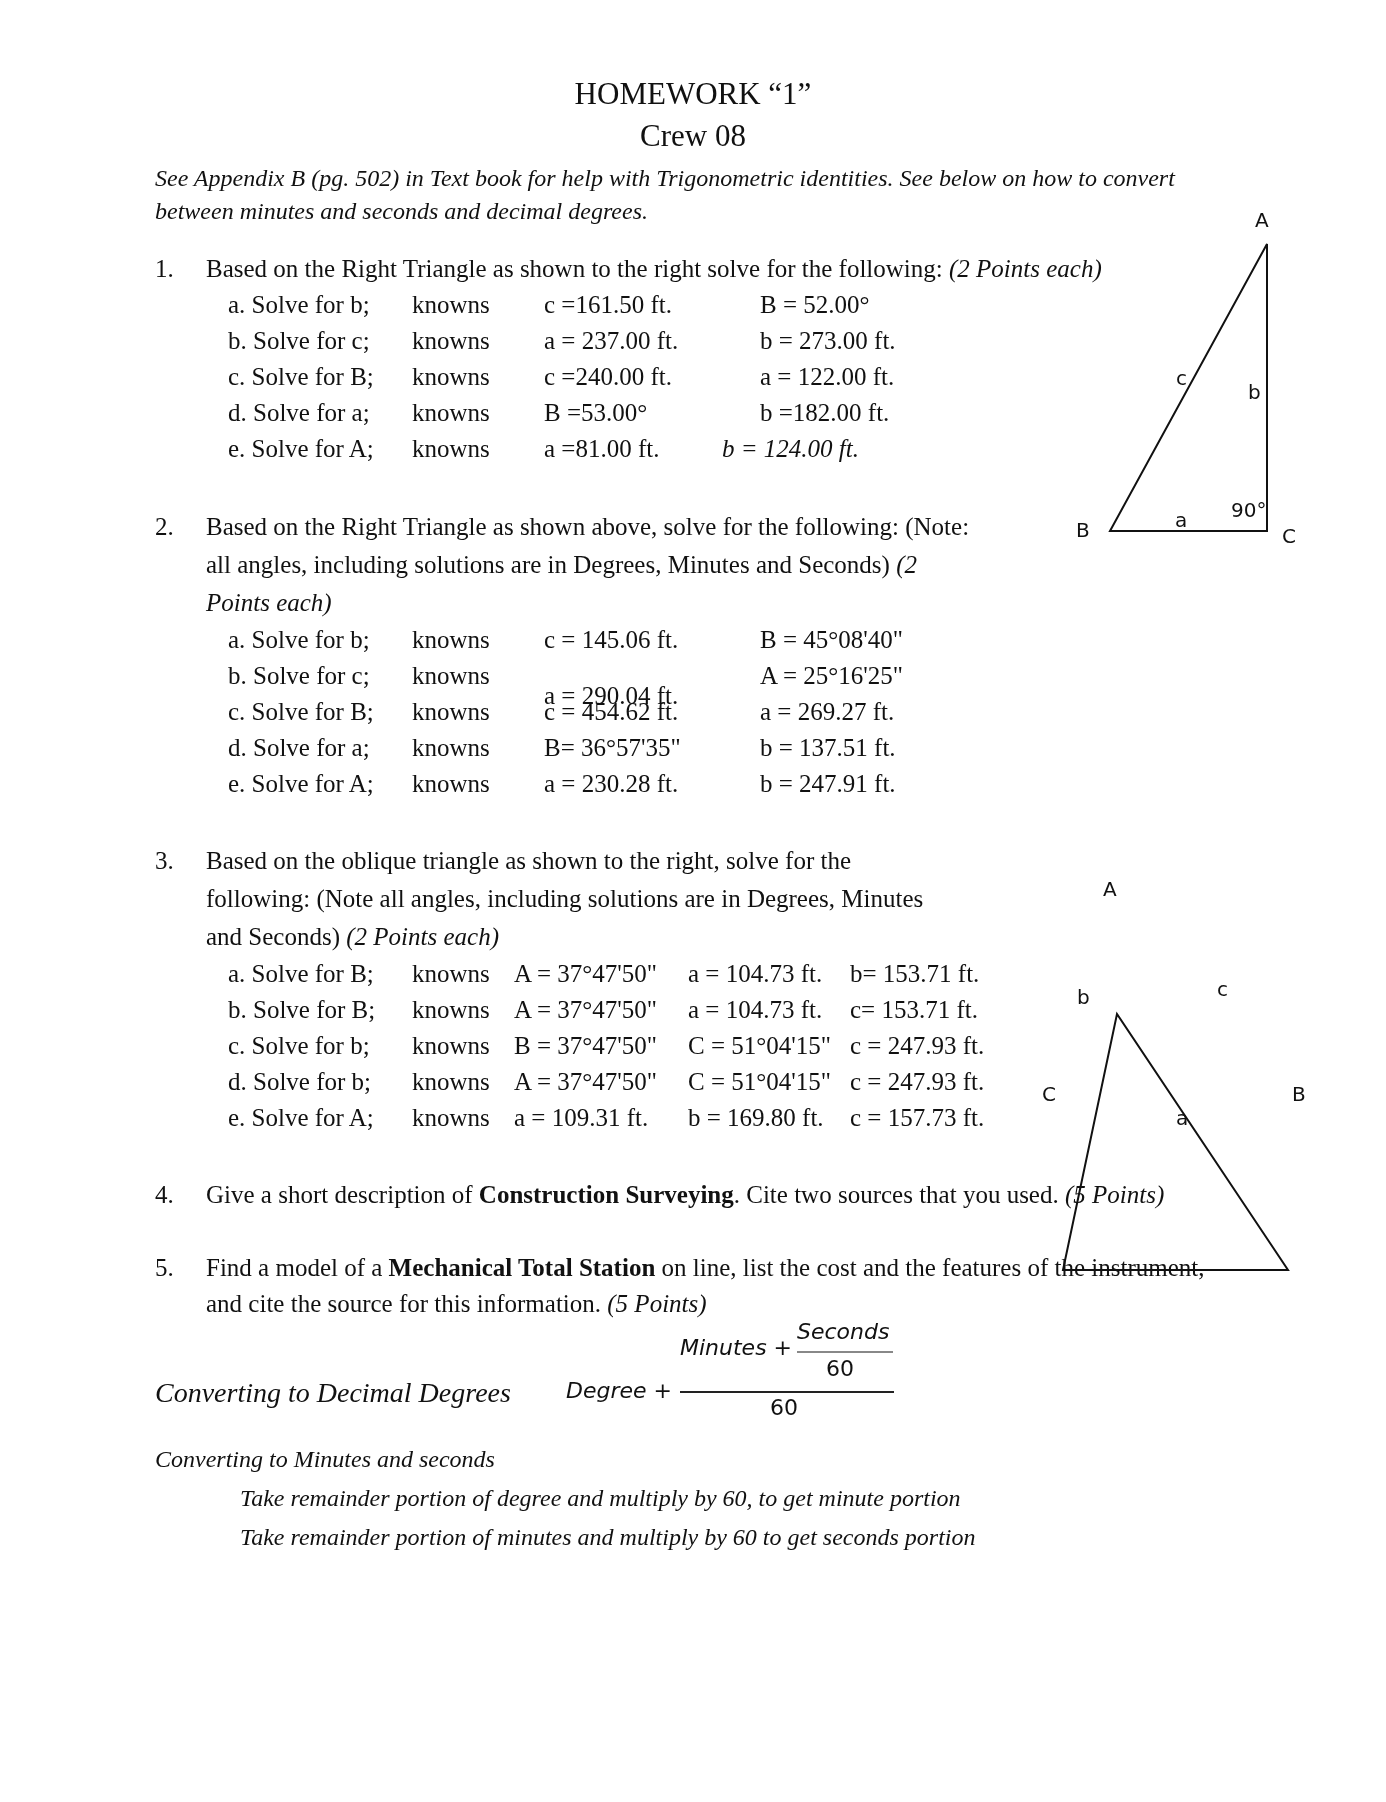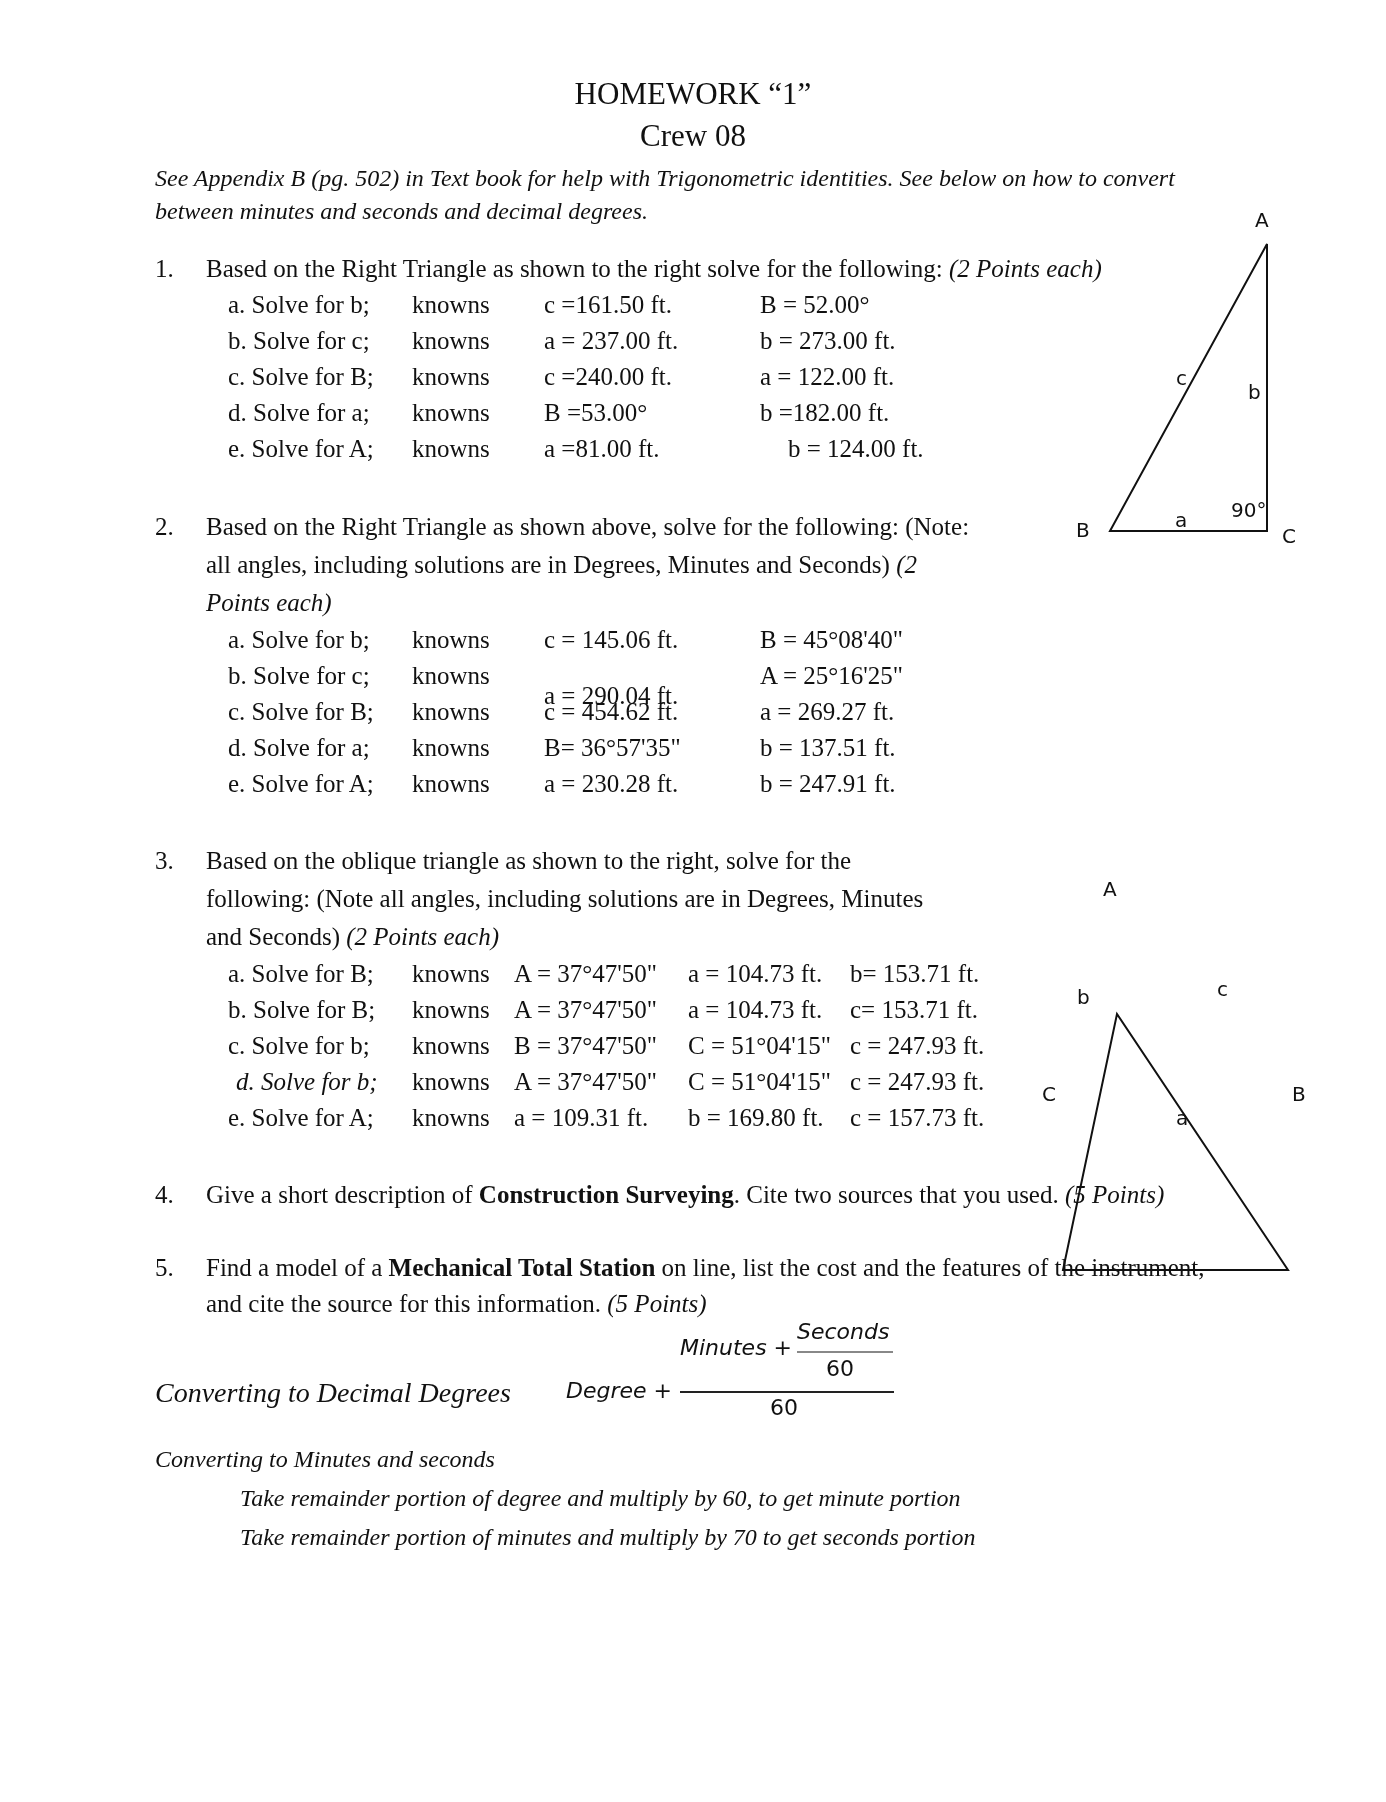--- a/index.html
+++ b/index.html
@@ -54,21 +54,21 @@
   <div class="row" style="top:399px;">
     <span style="left:228px;">d. Solve for a;</span>
     <span style="left:412px;">knowns</span>
     <span style="left:544px;">B =53.00°</span>
     <span style="left:760px;">b =182.00 ft.</span>
   </div>
   <div class="row" style="top:435px;">
     <span style="left:228px;">e. Solve for A;</span>
     <span style="left:412px;">knowns</span>
     <span style="left:544px;">a =81.00 ft.</span>
-    <span style="left:788px;">b = 124.00 ft.</span>
+    <span style="left:722px;font-style:italic;">b = 124.00 ft.</span>
   </div>
 </div>
 
 <div>
   <svg width="1386" height="1802">
     <polygon points="1267,244 1110,531 1267,531" fill="none" stroke="#111" stroke-width="2"></polygon>
     <polygon points="1074,300 1166,428 1166,547 1074,547" fill="none" stroke="none"></polygon>
     <polygon points="1117,1014 1063,1270 1288,1270" fill="none" stroke="#111" stroke-width="2"></polygon>
   </svg>
   <div class="tri-label" style="left:1255px; top:208px;">A</div>
@@ -143,21 +143,21 @@
     <span style="left:850px;">c= 153.71 ft.</span>
   </div>
   <div class="row" style="top:1032px;">
     <span style="left:228px;">c. Solve for b;</span>
     <span style="left:412px;">knowns</span>
     <span style="left:514px;">B = 37°47'50"</span>
     <span style="left:688px;">C = 51°04'15"</span>
     <span style="left:850px;">c = 247.93 ft.</span>
   </div>
   <div class="row" style="top:1068px;">
-    <span style="left:236px;font-style:italic;">d. Solve for b;</span>
+    <span style="left:228px;">d. Solve for b;</span>
     <span style="left:412px;">knowns</span>
     <span style="left:514px;">A = 37°47'50"</span>
     <span style="left:688px;">C = 51°04'15"</span>
     <span style="left:850px;">c = 247.93 ft.</span>
   </div>
   <div class="row" style="top:1104px;">
     <span style="left:228px;">e. Solve for A;</span>
     <span style="left:412px;">knowns</span>
     <span style="left:514px;">a = 109.31 ft.</span>
     <span style="left:688px;">b = 169.80 ft.</span>
@@ -191,14 +191,14 @@
   <div class="abs formula" style="left:566px; top:1378px;">Degree +</div>
   <div class="abs formula" style="left:680px; top:1335px;">Minutes +</div>
   <div class="abs formula" style="left:797px; top:1319px;">Seconds</div>
   <div class="fline" style="left:797px; top:1351px; width:96px; border-top:2px solid #888;"></div>
   <div class="abs formula" style="left:826px; top:1356px; font-style:normal;">60</div>
   <div class="fline" style="left:680px; top:1391px; width:214px; border-top:2px solid #222;"></div>
   <div class="abs formula" style="left:770px; top:1395px; font-style:normal;">60</div>
 
   <div class="abs intro" style="top:1446px;">Converting to Minutes and seconds</div>
   <div class="abs intro" style="left:240px; top:1485px;">Take remainder portion of degree and multiply by 60, to get minute portion</div>
-  <div class="abs intro" style="left:240px; top:1524px;">Take remainder portion of minutes and multiply by 70 to get seconds portion</div>
+  <div class="abs intro" style="left:240px; top:1524px;">Take remainder portion of minutes and multiply by 60 to get seconds portion</div>
 </div>
 
 </body></html>

